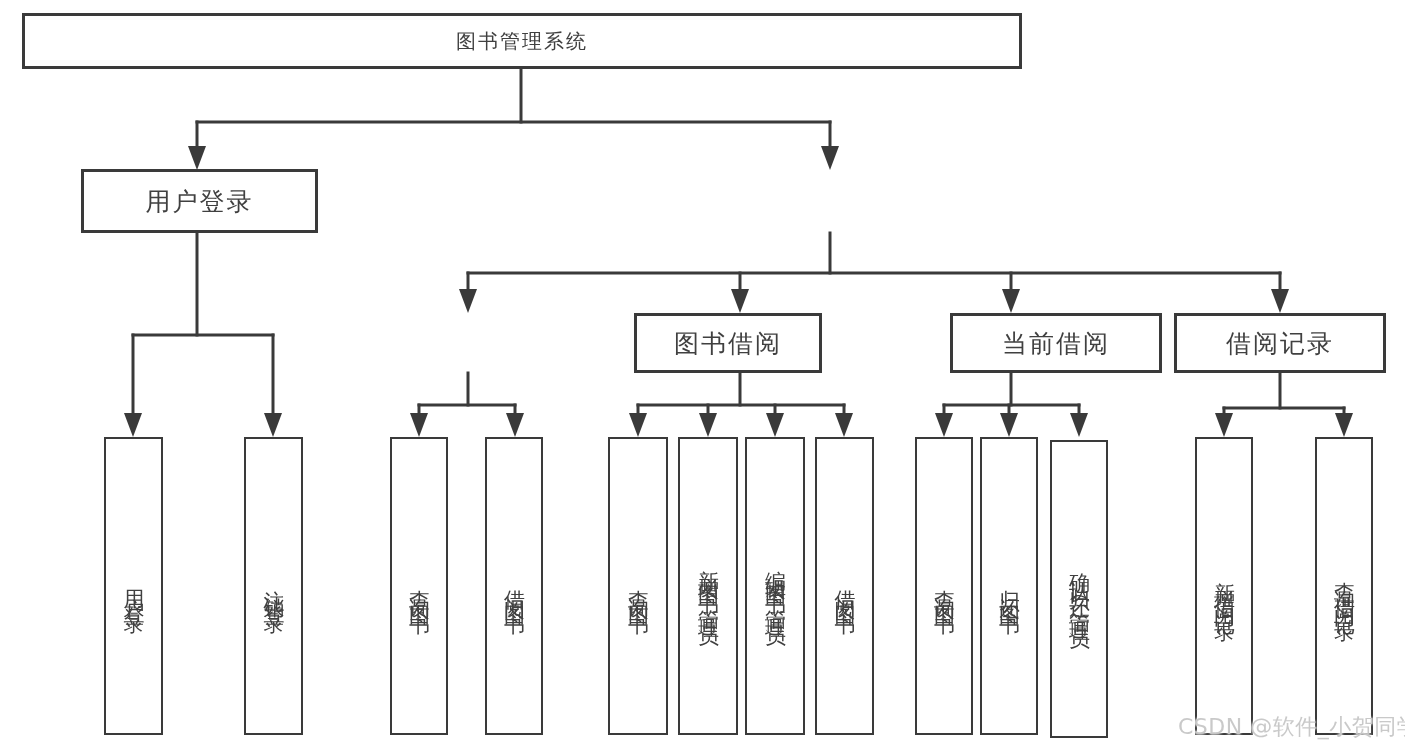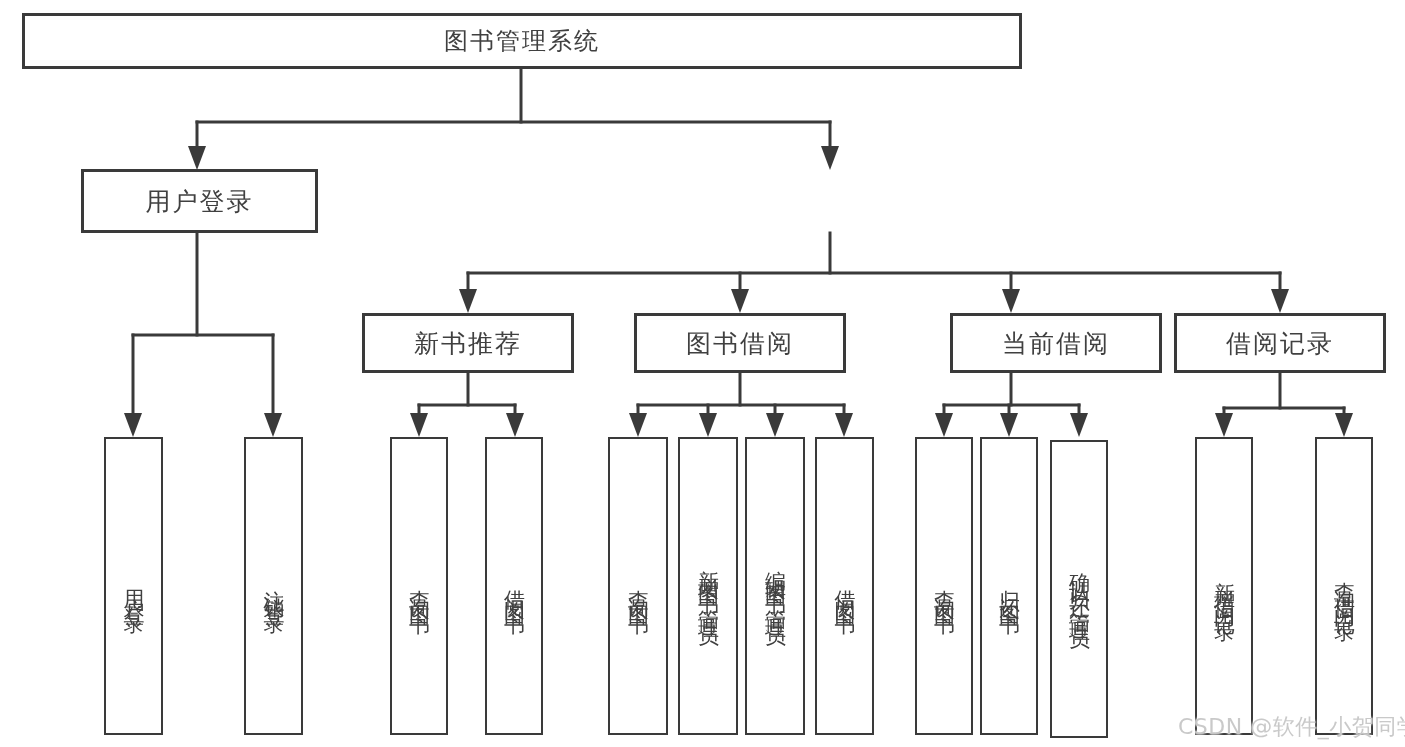--- a/index.html
+++ b/index.html
@@ -33,21 +33,21 @@
     justify-content: center;
     color: #404040;
     text-align: center;
   }
   .node.h-label {
     font-size: 25px;
     letter-spacing: 2px;
     white-space: nowrap;
   }
   .node.root-box {
-    font-size: 24px;
+    font-size: 20px;
   }
   .node.leaf {
     border-width: 2px;
     writing-mode: vertical-rl;
     text-orientation: mixed;
     font-size: 21px;
     letter-spacing: 8px;
     line-height: 1;
     padding-top: 6px;
   }
@@ -138,22 +138,21 @@
 
       <polygon points="1215,413 1233,413 1224,437"></polygon>
       <polygon points="1335,413 1353,413 1344,437"></polygon>
     </g>
   </svg>
 
   <div class="node root-box h-label" style="left:22px; top:13px; width:1000px; height:56px;">图书管理系统</div>
 
   <div class="node h-label" style="left:81px; top:169px; width:237px; height:64px;">用户登录</div>
 
-  <div class="node h-label" style="left:362px; top:313px; width:212px; height:60px;">新书推荐</div>
-  <div class="node h-label" style="left:634px; top:313px; width:212px; height:60px;">图书借阅</div>
+  <div class="node h-label" style="left:634px; top:313px; width:188px; height:60px;">图书借阅</div>
   <div class="node h-label" style="left:950px; top:313px; width:212px; height:60px;">当前借阅</div>
   <div class="node h-label" style="left:1174px; top:313px; width:212px; height:60px;">借阅记录</div>
 
   <div class="node leaf" style="left:104px; top:437px; width:59px; height:298px;">用户登录</div>
   <div class="node leaf" style="left:244px; top:437px; width:59px; height:298px;">注销登录</div>
 
   <div class="node leaf" style="left:390px; top:437px; width:58px; height:298px;">查询图书</div>
   <div class="node leaf" style="left:485px; top:437px; width:58px; height:298px;">借阅图书</div>
 
   <div class="node leaf" style="left:608px; top:437px; width:60px; height:298px;">查询图书</div>

